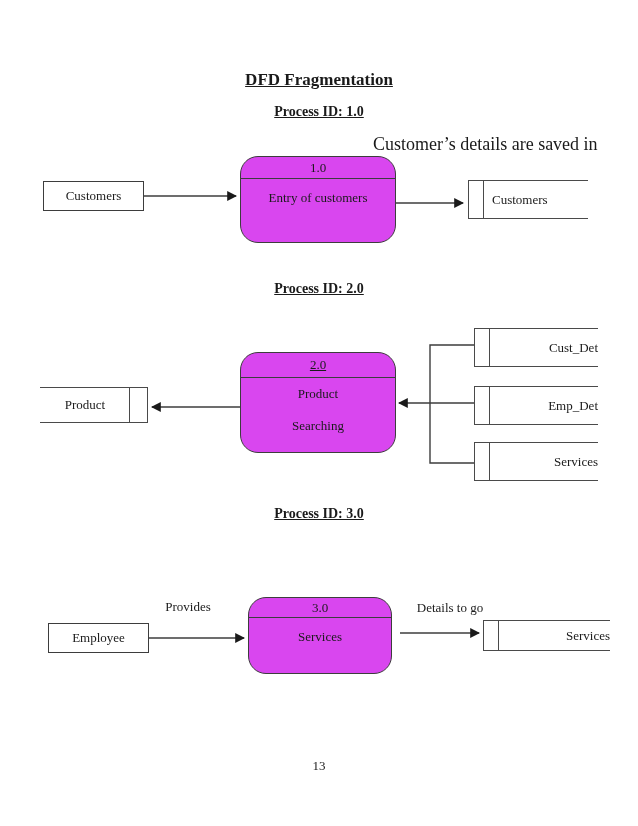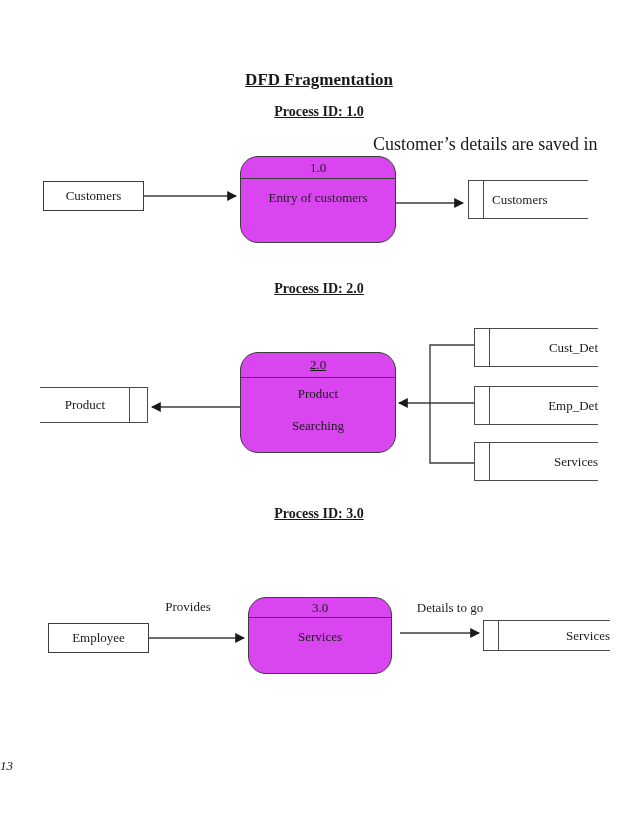--- a/index.html
+++ b/index.html
@@ -91,21 +91,21 @@
     display:flex;align-items:center;justify-content:center;
   }
   .store1{left:468px;top:180px;width:120px;height:39px;}
   .storeP{left:40px;top:387px;width:108px;height:36px;}
   .storeR1{left:474px;top:328px;width:124px;height:39px;}
   .storeR2{left:474px;top:386px;width:124px;height:39px;}
   .storeR3{left:474px;top:442px;width:124px;height:39px;}
   .store3{left:483px;top:620px;width:127px;height:31px;}
   .page-number{
     position:absolute;left:0;top:758px;width:638px;
-    font-size:13px;font-style:italic;
+    text-align:center;font-size:13px;
   }
   svg.wires{
     position:absolute;left:0;top:0;width:638px;height:826px;
     pointer-events:none;
   }
   svg.wires path{stroke:#3d3d3d;stroke-width:1.4;fill:none;}
 </style>
 </head>
 <body>
 

